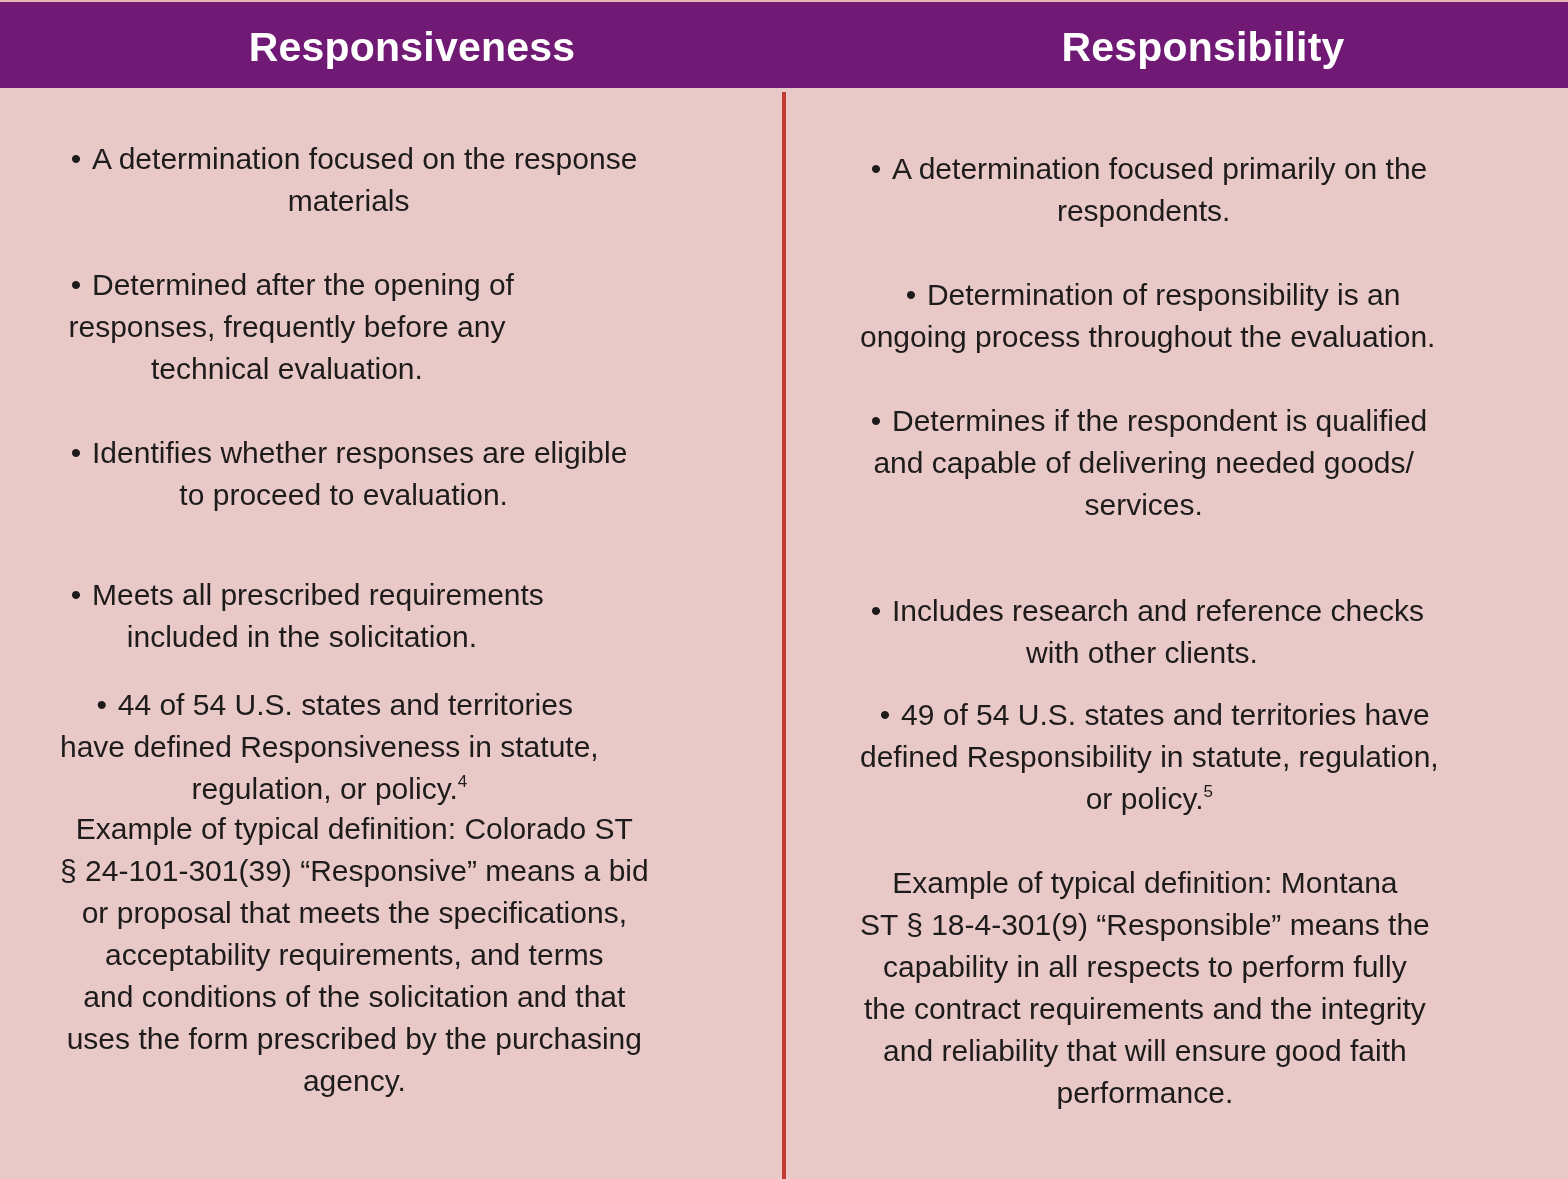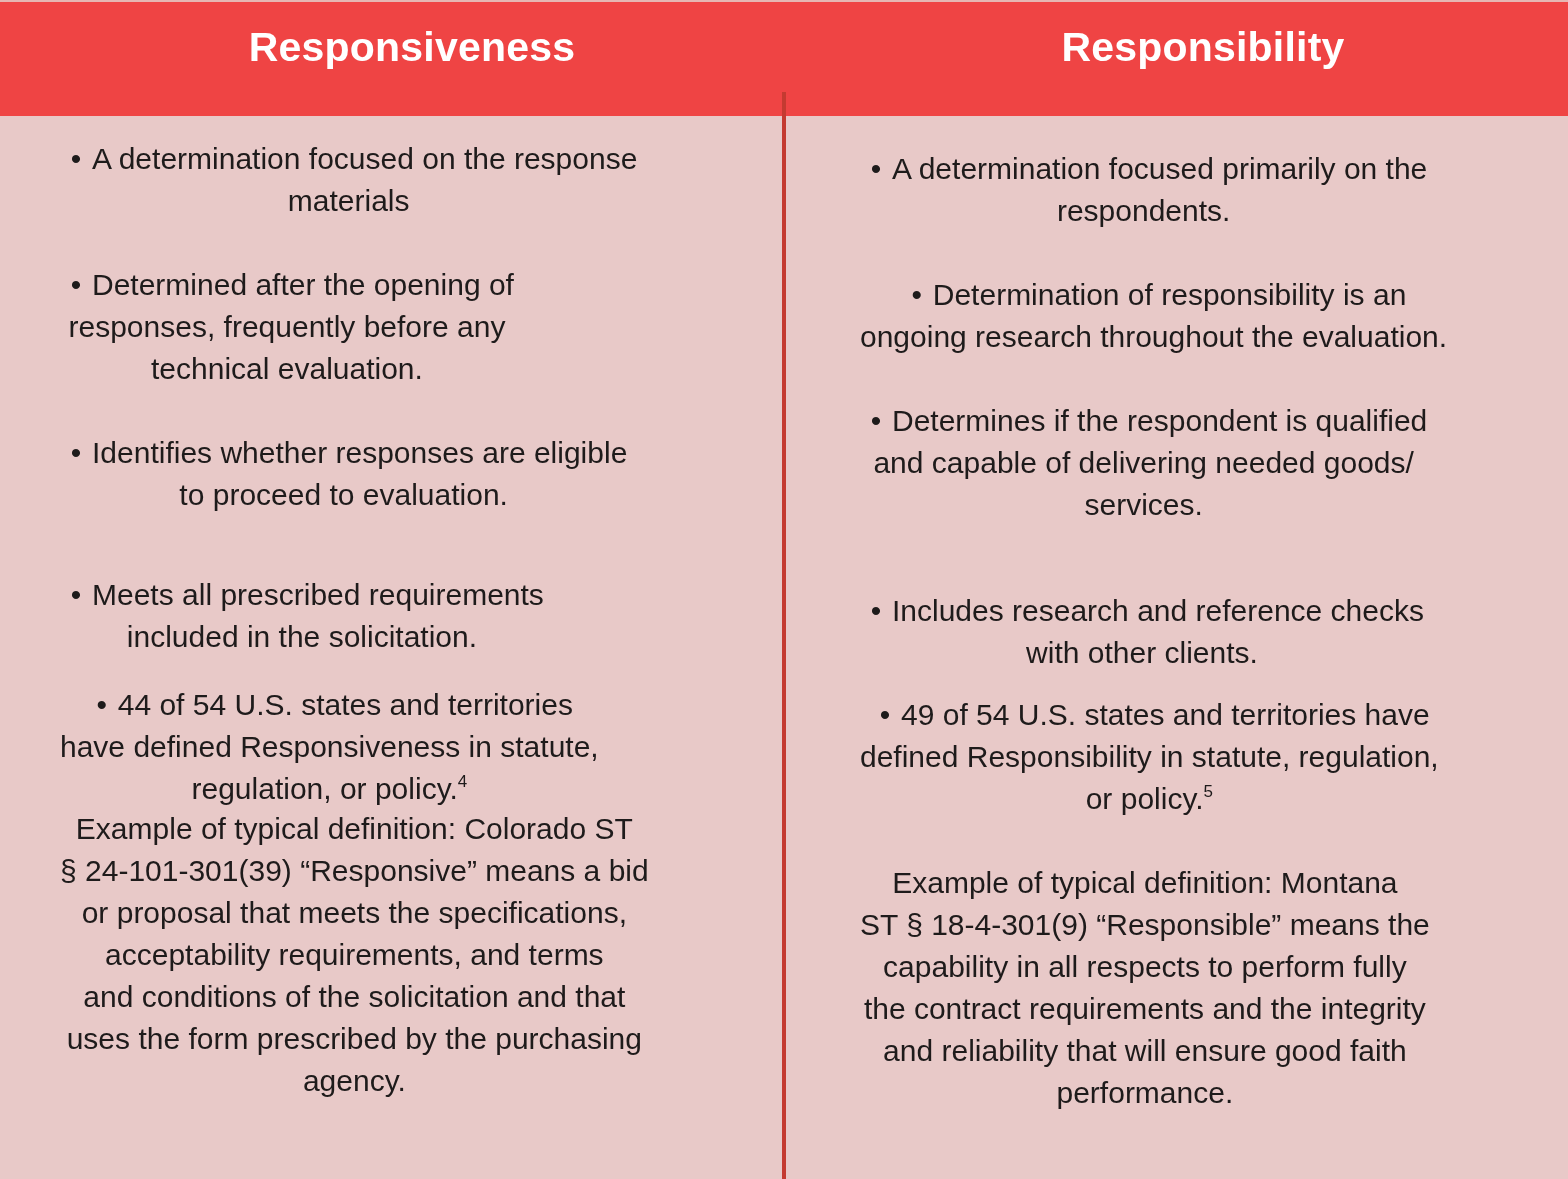--- a/index.html
+++ b/index.html
@@ -4,22 +4,22 @@
   <style>
     html, body { margin: 0; padding: 0; }
     body {
       width: 1568px; height: 1179px; overflow: hidden;
       background: #e8c9c8;
       font-family: "Liberation Sans", sans-serif;
       color: #1e1b1b;
     }
     .table { position: relative; width: 1568px; height: 1179px; }
     .header {
-      position: absolute; left: 0; top: 0; width: 1568px; height: 116px;
-      background: #ef4444; border-top: 2px solid #e6b7b3; box-sizing: border-box;
+      position: absolute; left: 0; top: 0; width: 1568px; height: 88px;
+      background: #701a75; border-top: 2px solid #e6b7b3; box-sizing: border-box;
     }
     .header-cell {
       position: absolute; top: 0; height: 90px;
       display: flex; align-items: center; justify-content: center;
       color: #ffffff; font-weight: bold; font-size: 41px; letter-spacing: 0.2px;
     }
     .header-left { left: 0; width: 824px; }
     .header-right { left: 782px; width: 842px; }
     .divider {
       position: absolute; left: 782px; top: 92px; width: 4px; height: 1087px;
@@ -68,21 +68,21 @@
 acceptability requirements, and terms
 and conditions of the solicitation and that
 uses the form prescribed by the purchasing
 agency.</span></div>
   </div>
 
   <div class="col col-right">
     <div class="item" style="top:56px;"><span class="bullet">•</span><span>A determination focused primarily on the
 respondents.</span></div>
     <div class="item" style="top:182px;"><span class="bullet">•</span><span>Determination of responsibility is an
-ongoing research throughout the evaluation.</span></div>
+ongoing process throughout the evaluation.</span></div>
     <div class="item" style="top:308px;"><span class="bullet">•</span><span>Determines if the respondent is qualified
 and capable of delivering needed goods/
 services.</span></div>
     <div class="item" style="top:498px;"><span class="bullet">•</span><span>Includes research and reference checks
 with other clients.</span></div>
     <div class="item" style="top:602px;"><span class="bullet">•</span><span>49 of 54 U.S. states and territories have
 defined Responsibility in statute, regulation,
 or policy.</span><sup>5</sup></div>
     <div class="item" style="top:770px;"><span class="example-label">Example of typical definition: Montana
 ST § 18-4-301(9) </span><span class="example-quote">“Responsible” means the

